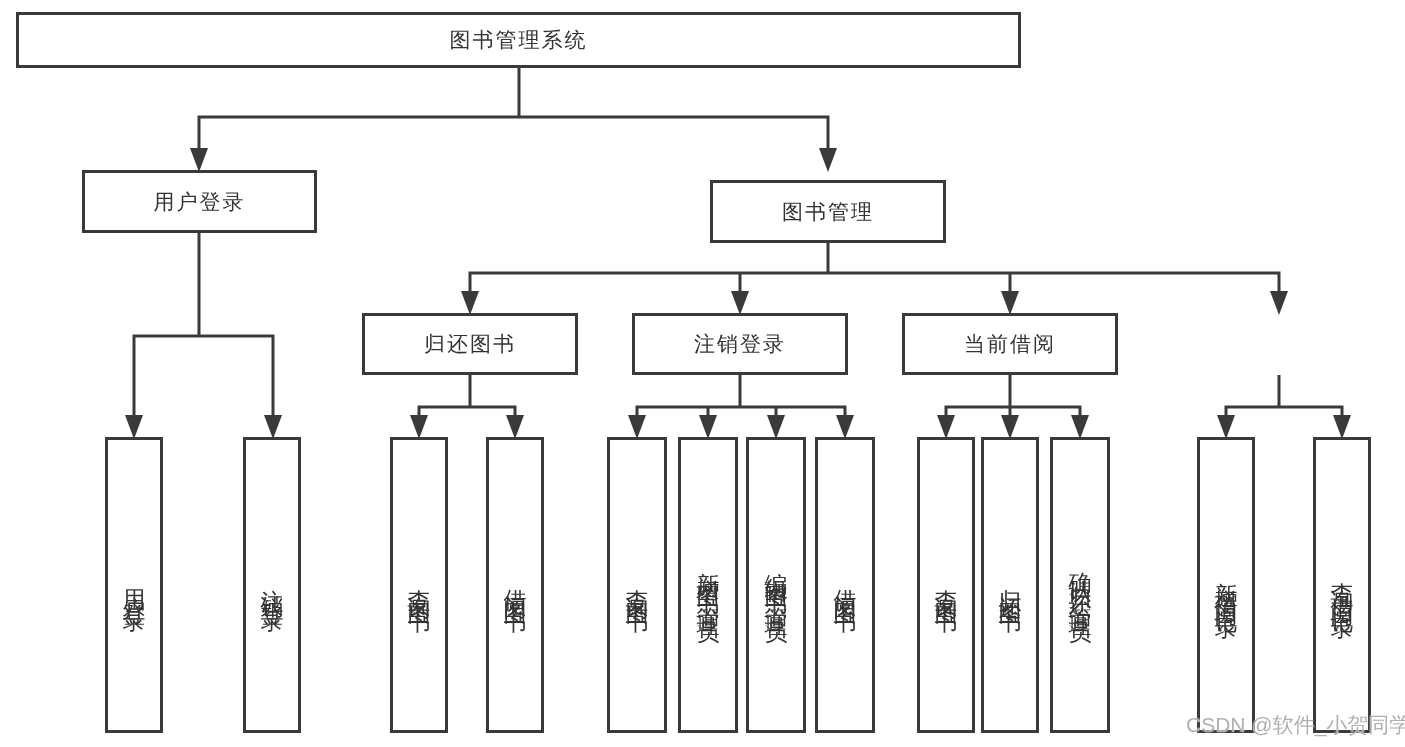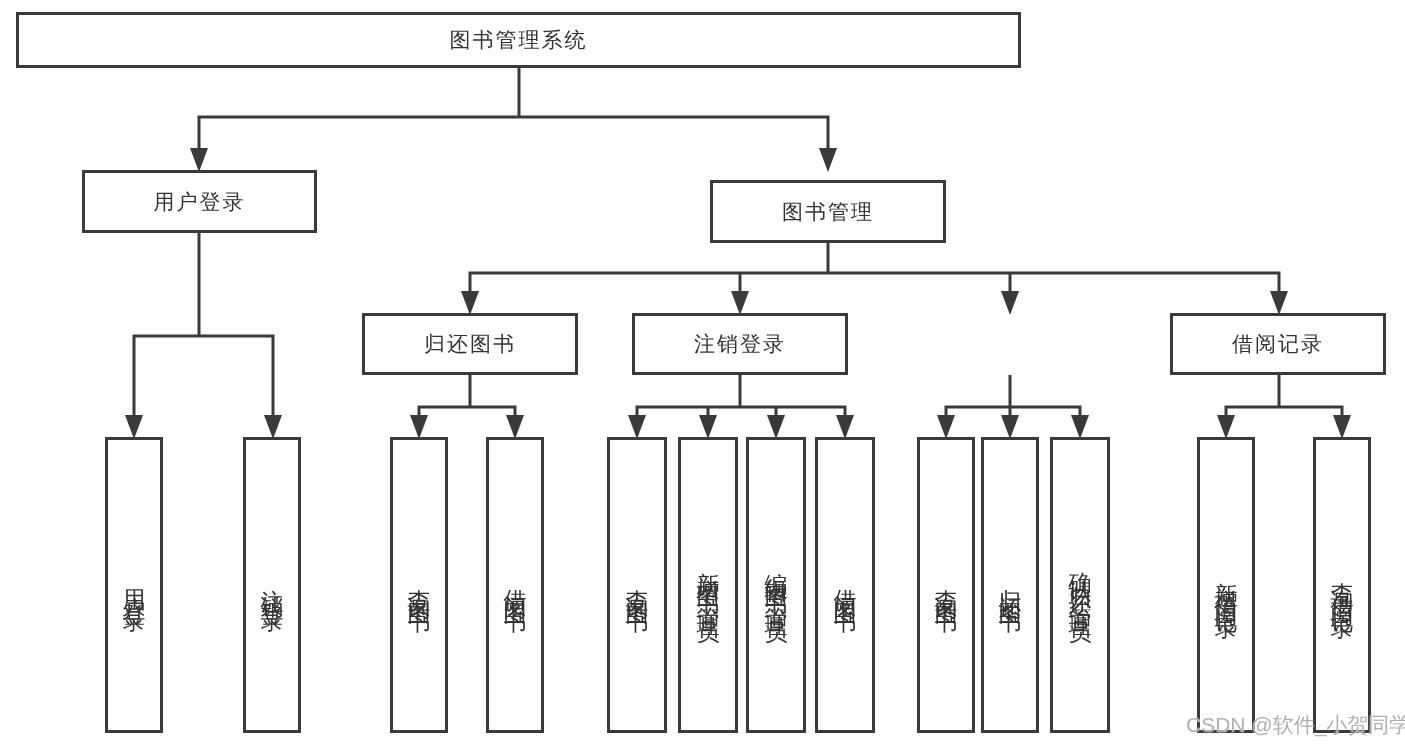--- a/index.html
+++ b/index.html
@@ -140,22 +140,22 @@
   <div class="node hbox n-book">
     <span>图书管理</span>
   </div>
 
   <div class="node hbox lvl3 n-s0">
     <span>归还图书</span>
   </div>
   <div class="node hbox lvl3 n-s1">
     <span>注销登录</span>
   </div>
-  <div class="node hbox lvl3 n-s3">
-    <span>借阅记录</span>
+  <div class="node hbox lvl3 n-s2">
+    <span>当前借阅</span>
   </div>
 
   <div class="node leaf l-a1">
     <span class="vtext">用户登录</span>
   </div>
   <div class="node leaf l-a2">
     <span class="vtext">注销登录</span>
   </div>
 
   <div class="node leaf l-b1">

